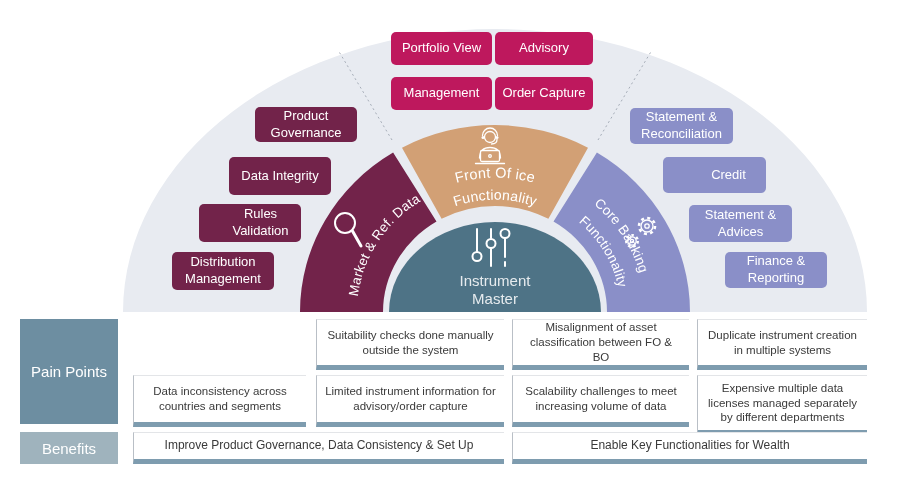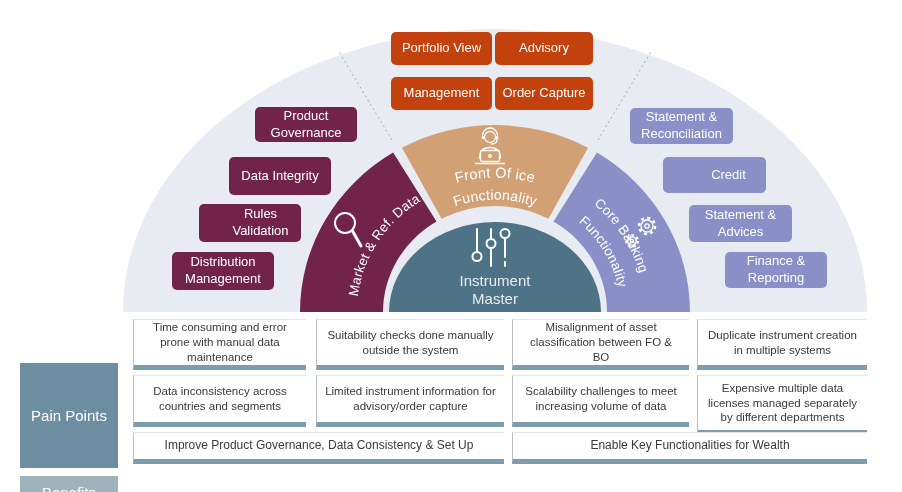--- a/index.html
+++ b/index.html
@@ -7,26 +7,26 @@
     position:relative; width:902px; height:492px;
     font-family:"Liberation Sans", sans-serif;
     background:#ffffff; overflow:hidden;
   }
   .diagram-svg { position:absolute; left:0; top:0; }
   .box {
     position:absolute; display:flex; align-items:center; justify-content:center;
     text-align:center; color:#fff; border-radius:5px;
     font-size:13px; line-height:1.28; padding:2px 4px; box-sizing:border-box;
   }
-  .box.tan    { background:#c2410c; }
+  .box.tan    { background:#be185d; }
   .box.maroon { background:#72234A; }
   .box.purple { background:#8A8FC8; }
   .row-label {
     position:absolute; display:flex; align-items:center; justify-content:center;
-    color:#fff; font-size:15px; text-align:center;margin-top:44px;
+    color:#fff; font-size:15px; text-align:center;
   }
   .row-label.pain     { background:#6D8EA1; }
   .row-label.benefits { background:#9FB3BD; }
   .cell {
     position:absolute; background:#ffffff;
     border-left:1px solid #B9BFC6; border-top:1px solid #E3E5E8;
     border-bottom:5px solid #7E9CAF;
     display:flex; align-items:center; justify-content:center;
     text-align:center; font-size:11.5px; color:#3A3A3A; line-height:1.3;
     padding:2px 8px; box-sizing:border-box;
@@ -151,21 +151,20 @@
   <div class="box purple" style="left:689px; top:205px; width:103px; height:37px;">
     <span>Statement &amp; Advices</span>
   </div>
   <div class="box purple" style="left:725px; top:252px; width:102px; height:36px;">
     <span>Finance &amp; Reporting</span>
   </div>
 
   <div class="row-label pain" style="left:20px; top:319px; width:98px; height:105px;">Pain Points</div>
   <div class="row-label benefits" style="left:20px; top:432px; width:98px; height:32px;">Benefits</div>
 
-  <div class="cell" style="left:133px; top:319px; width:173px; height:51px;">Time consuming and error prone with manual data maintenance</div>
   <div class="cell" style="left:316px; top:319px; width:188px; height:51px;">Suitability checks done manually outside the system</div>
   <div class="cell" style="left:512px; top:319px; width:177px; height:51px;">Misalignment of asset classification between FO &amp; BO</div>
   <div class="cell" style="left:697px; top:319px; width:170px; height:51px;">Duplicate instrument creation in multiple systems</div>
 
   <div class="cell" style="left:133px; top:375px; width:173px; height:52px;">Data inconsistency across countries and segments</div>
   <div class="cell" style="left:316px; top:375px; width:188px; height:52px;">Limited instrument information for advisory/order capture</div>
   <div class="cell" style="left:512px; top:375px; width:177px; height:52px;">Scalability challenges to meet increasing volume of data</div>
   <div class="cell" style="left:697px; top:375px; width:170px; height:60px;">Expensive multiple data licenses managed separately by different departments</div>
 
   <div class="cell benefit" style="left:133px; top:432px; width:371px; height:32px;">Improve Product Governance, Data Consistency &amp; Set Up</div>

